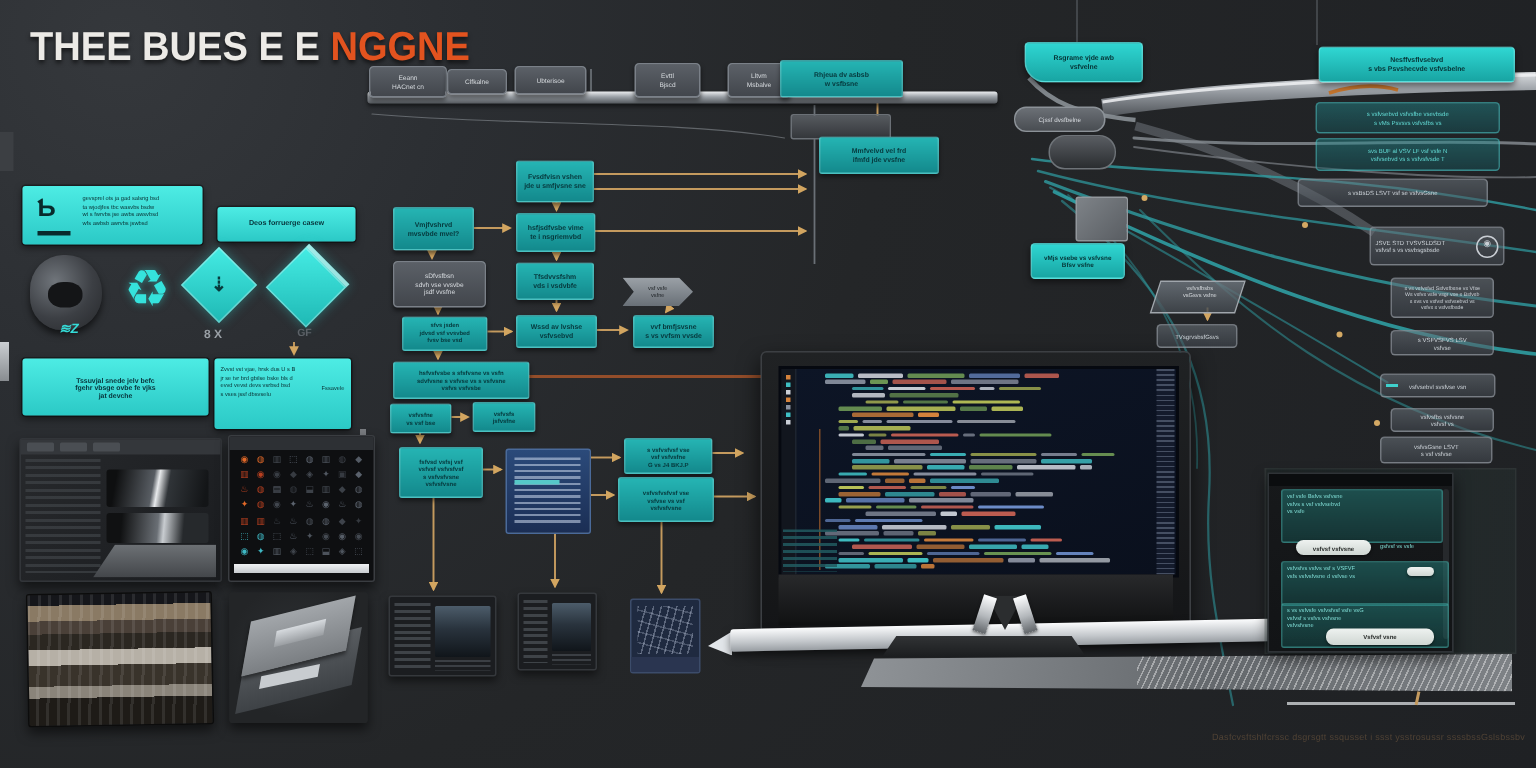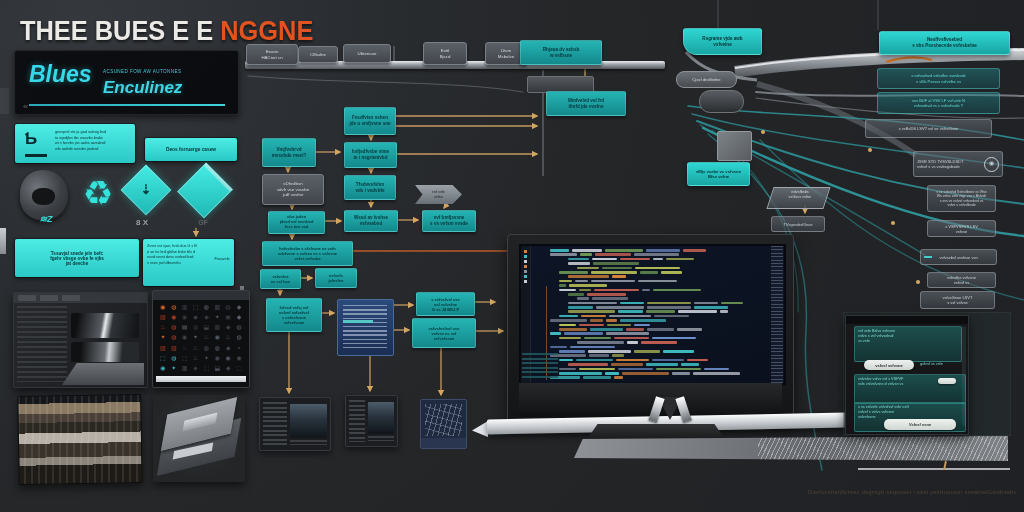--- a/index.html
+++ b/index.html
@@ -255,27 +255,20 @@
       <circle cx="893" cy="223" r="2"></circle>
         <circle cx="918" cy="282" r="2"></circle>
       <circle cx="870" cy="150" r="2"></circle>
         <circle cx="763" cy="132" r="2"></circle>
     </g>
   </svg>
 
   <div class="abs title z2">
     <span>THEE BUES E E </span><span class="orange">NGGNE</span>
   </div>
-  <div class="abs logo z2">
-    <span class="w1">Blues</span>
-    <span class="tag">ACSUNED FOW AW AUTONNES</span>
-    <span class="w2">Enculinez</span>
-    <div class="underline"></div>
-    <span class="chev">‹‹‹</span>
-  </div>
 
   <div class="abs bb z2" style="left:15px;top:124px;width:120px;height:39px;">
     <span style="position:absolute;left:10px;top:5px;font-size:17px;font-weight:900;color:#082a2c;">Ƅ</span>
     <div style="position:absolute;left:10px;bottom:6px;width:22px;height:3px;background:#082a2c;"></div>
     <div class="pre" style="position:absolute;left:40px;top:6px;width:76px;font-size:3.8px;line-height:1.45;text-align:left;color:#0a3234;">gevsprel ots ja gad salsrig bsd
 ta wjodjfes tbc wasvbs bsdw
 wt s fwrvbs jse awbs awsvbsd
 wfs awbsb awrvbs jswbsd</div>
   </div>
   <div class="abs bb z2" style="left:145px;top:138px;width:92px;height:23px;font-size:4.8px;font-weight:bold;">Deos forruerge casew</div>

